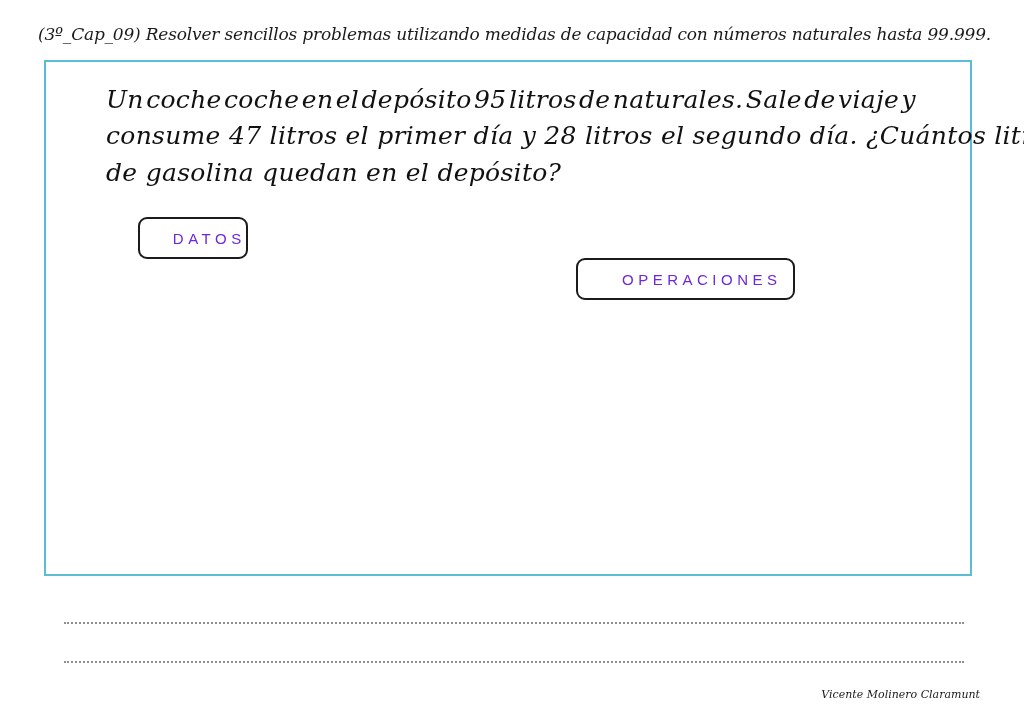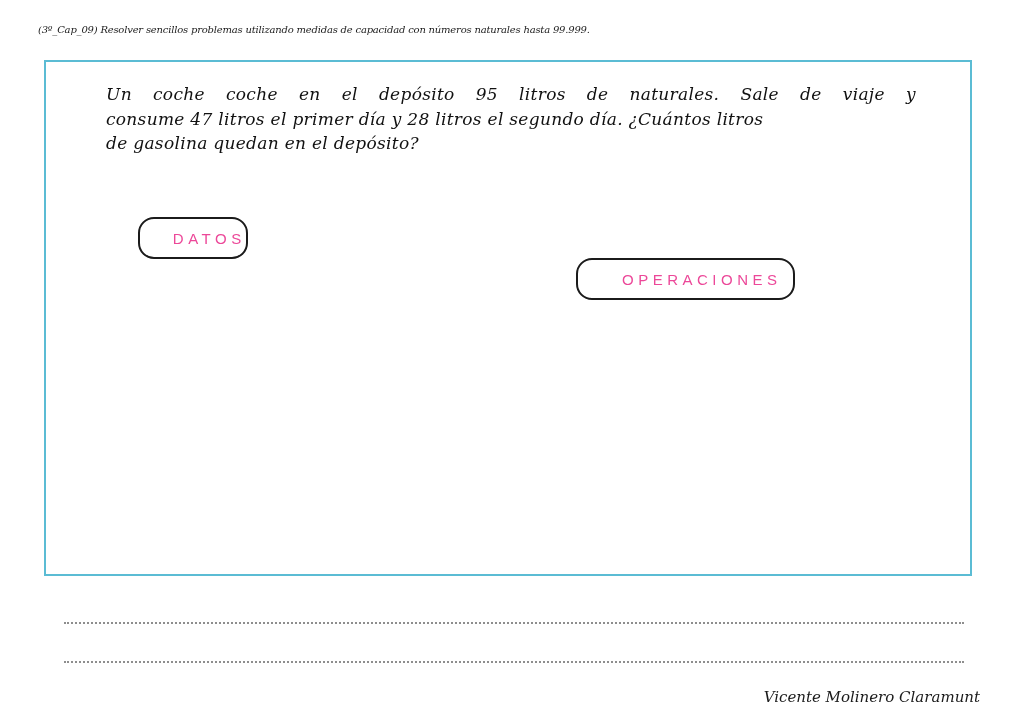--- a/index.html
+++ b/index.html
@@ -21,21 +21,21 @@
     background: #ffffff;
   }
 
   
   .objective {
     position: absolute;
     left: 38px;
     top: 24px;
     width: 940px;
     font-family: "DejaVu Serif", serif;
-    font-size: 10px;
+    font-size: 17px;
     font-style: italic;
     letter-spacing: -0.2px;
     color: #1a1a1a;
     white-space: nowrap;
   }
 
   
   .exercise-box {
     position: absolute;
     left: 44px;
@@ -47,49 +47,49 @@
     background: #ffffff;
   }
 
   .statement {
     position: absolute;
     left: 60px;
     top: 20px;
     width: 810px;
     font-family: "DejaVu Serif", serif;
     font-style: italic;
-    font-size: 17px;
+    font-size: 25px;
     line-height: 1.45;
     color: #111111;
     text-align: justify;
     letter-spacing: 0.3px;
   }
   .statement .line {
     display: block;
     white-space: nowrap;
   }
   .statement .line.justify {
     display: flex;
     justify-content: space-between;
   }
 
   
   .tag-box {
     position: absolute;
     border: 2px solid #1b1b1b;
-    border-radius: 16px;
+    border-radius: 9px;
     box-sizing: border-box;
     display: flex;
     align-items: center;
     justify-content: center;
     background: #ffffff;
     font-family: "Liberation Sans", sans-serif;
     font-size: 15px;
     letter-spacing: 4.5px;
-    color: #ec4899;
+    color: #6d28d9;
     text-indent: 4.5px;
     padding-left: 28px;
   }
 
   .tag-datos {
     left: 92px;
     top: 155px;
     width: 110px;
     height: 42px;
   }
@@ -118,21 +118,21 @@
   .dotted-line.l1 { top: 622px; }
   .dotted-line.l2 { top: 661px; }
 
   
   .signature {
     position: absolute;
     right: 44px;
     top: 688px;
     font-family: "DejaVu Serif", serif;
     font-style: italic;
-    font-size: 15px;
+    font-size: 11px;
     color: #1a1a1a;
   }
 </style>
 </head>
 <body>
 
 <div class="page">
 
   <div class="objective">(3º_Cap_09) Resolver sencillos problemas utilizando medidas de capacidad con números naturales hasta 99.999.</div>
 

